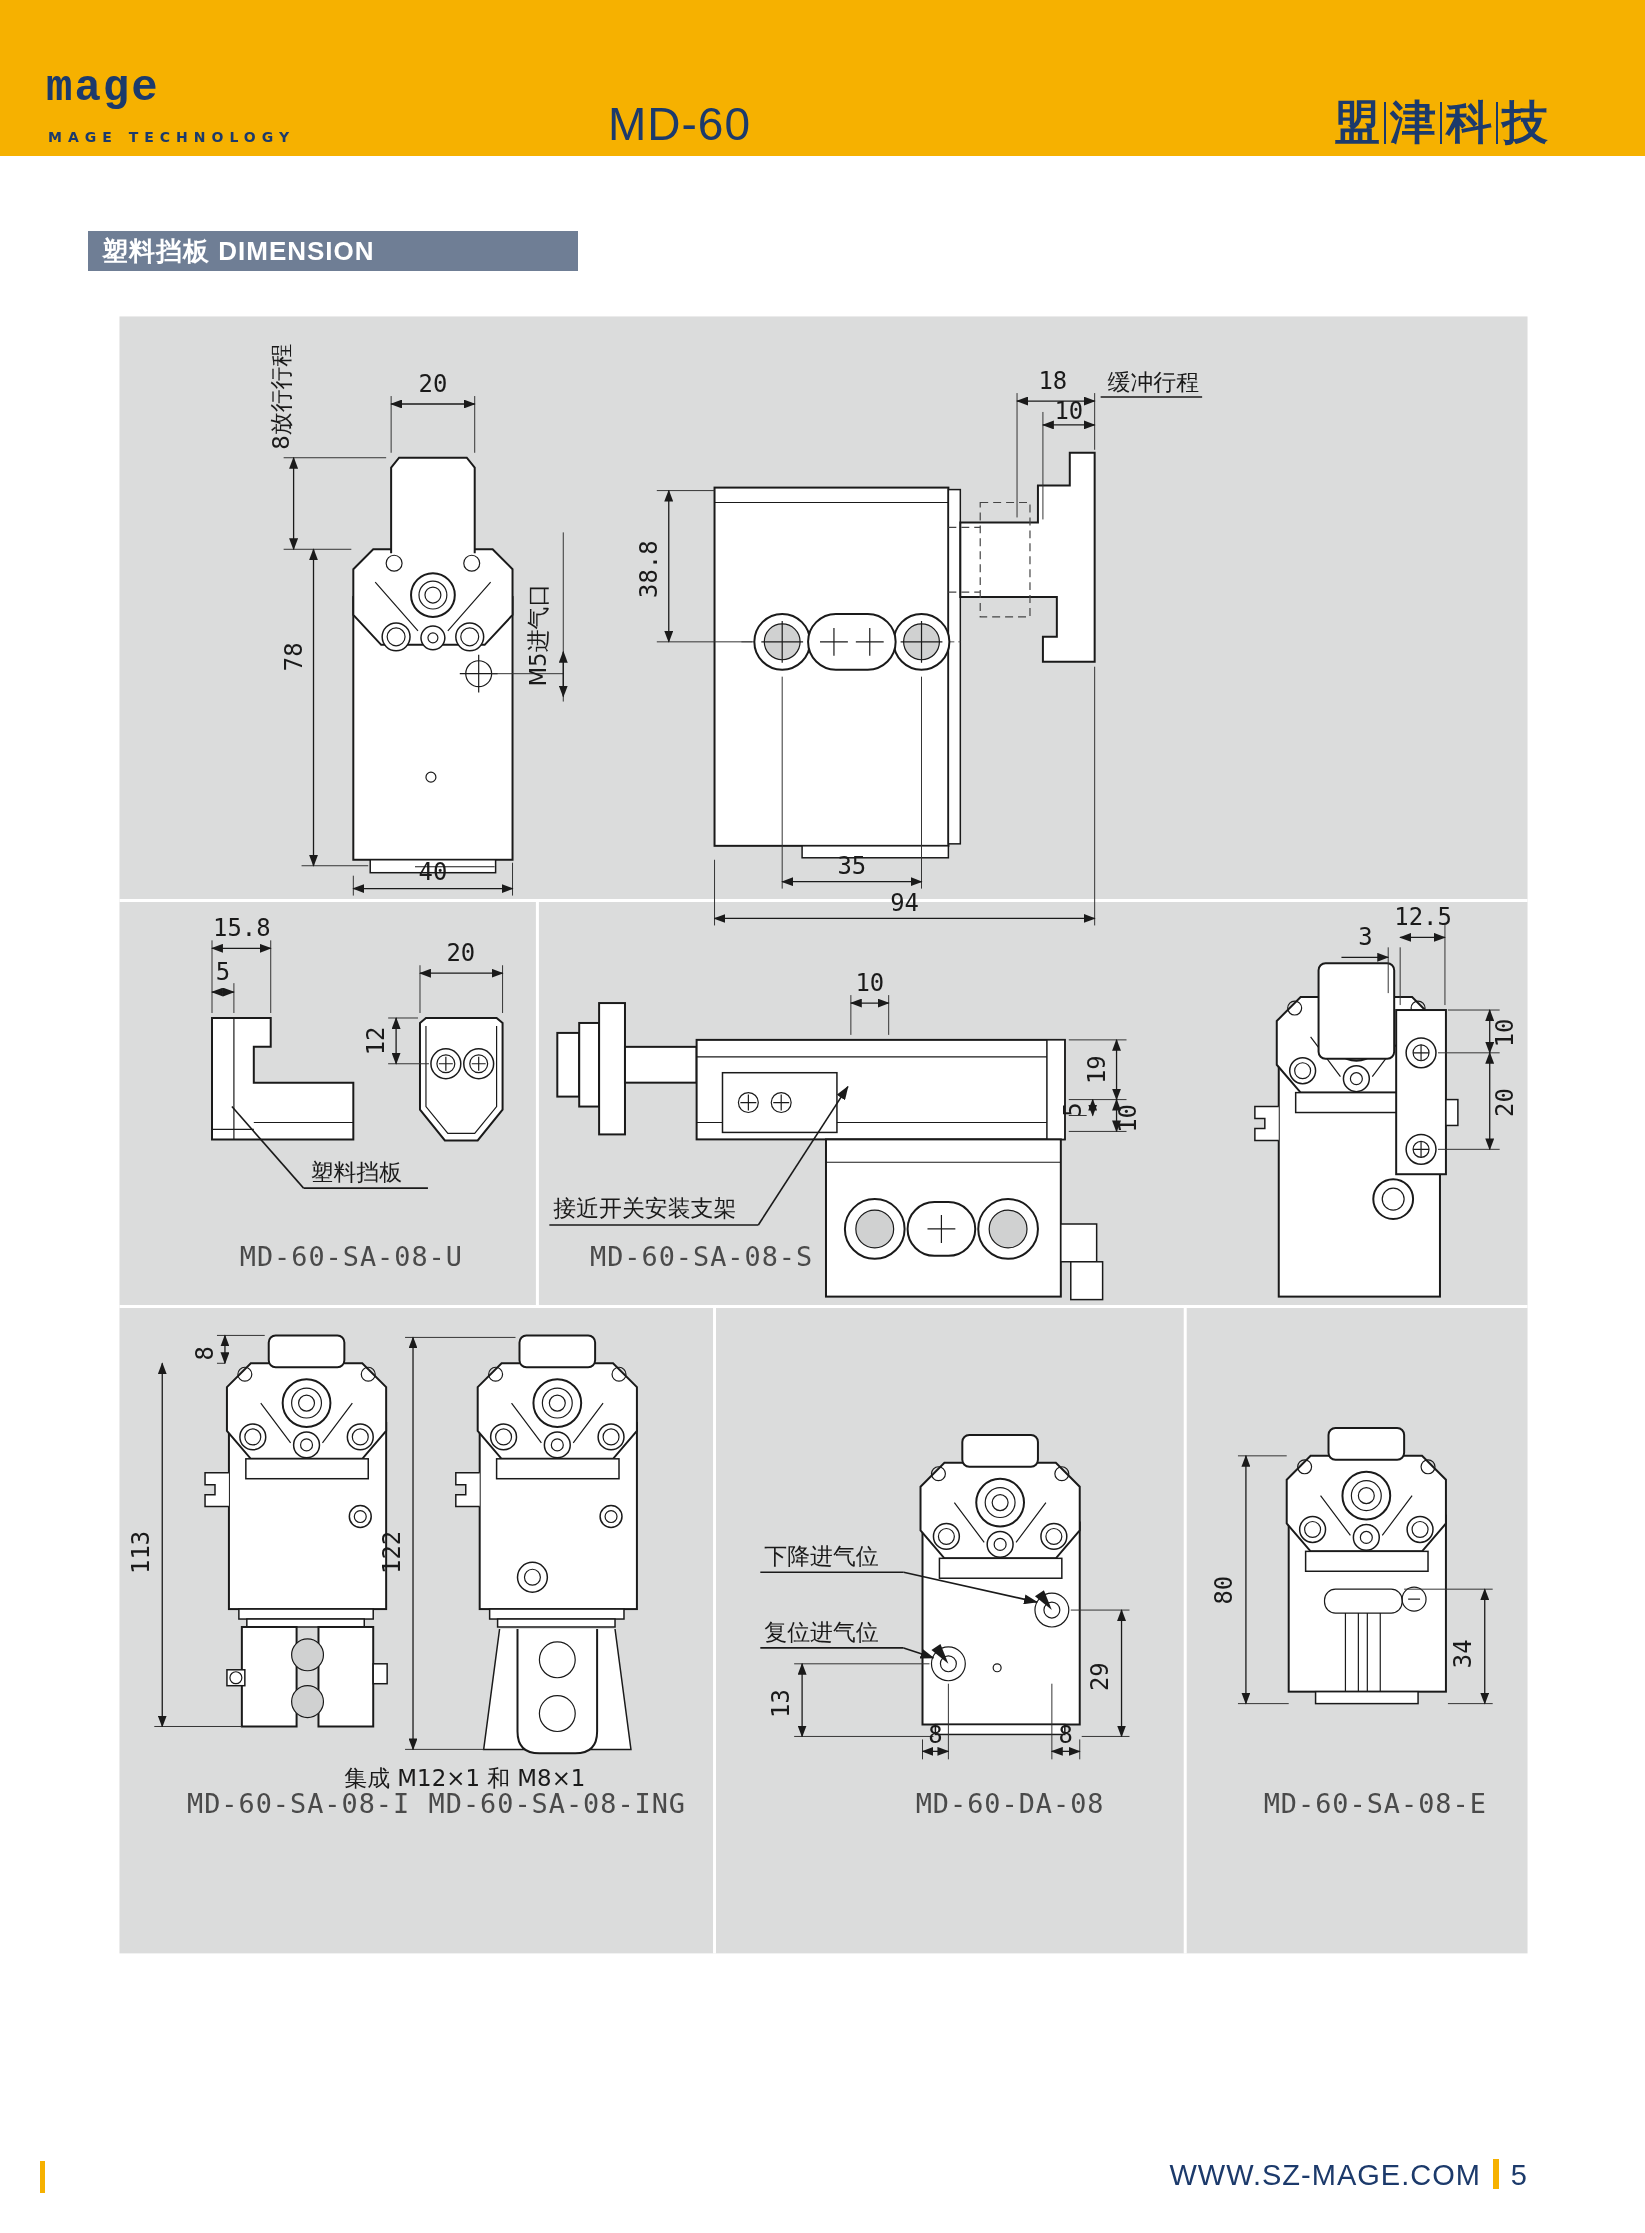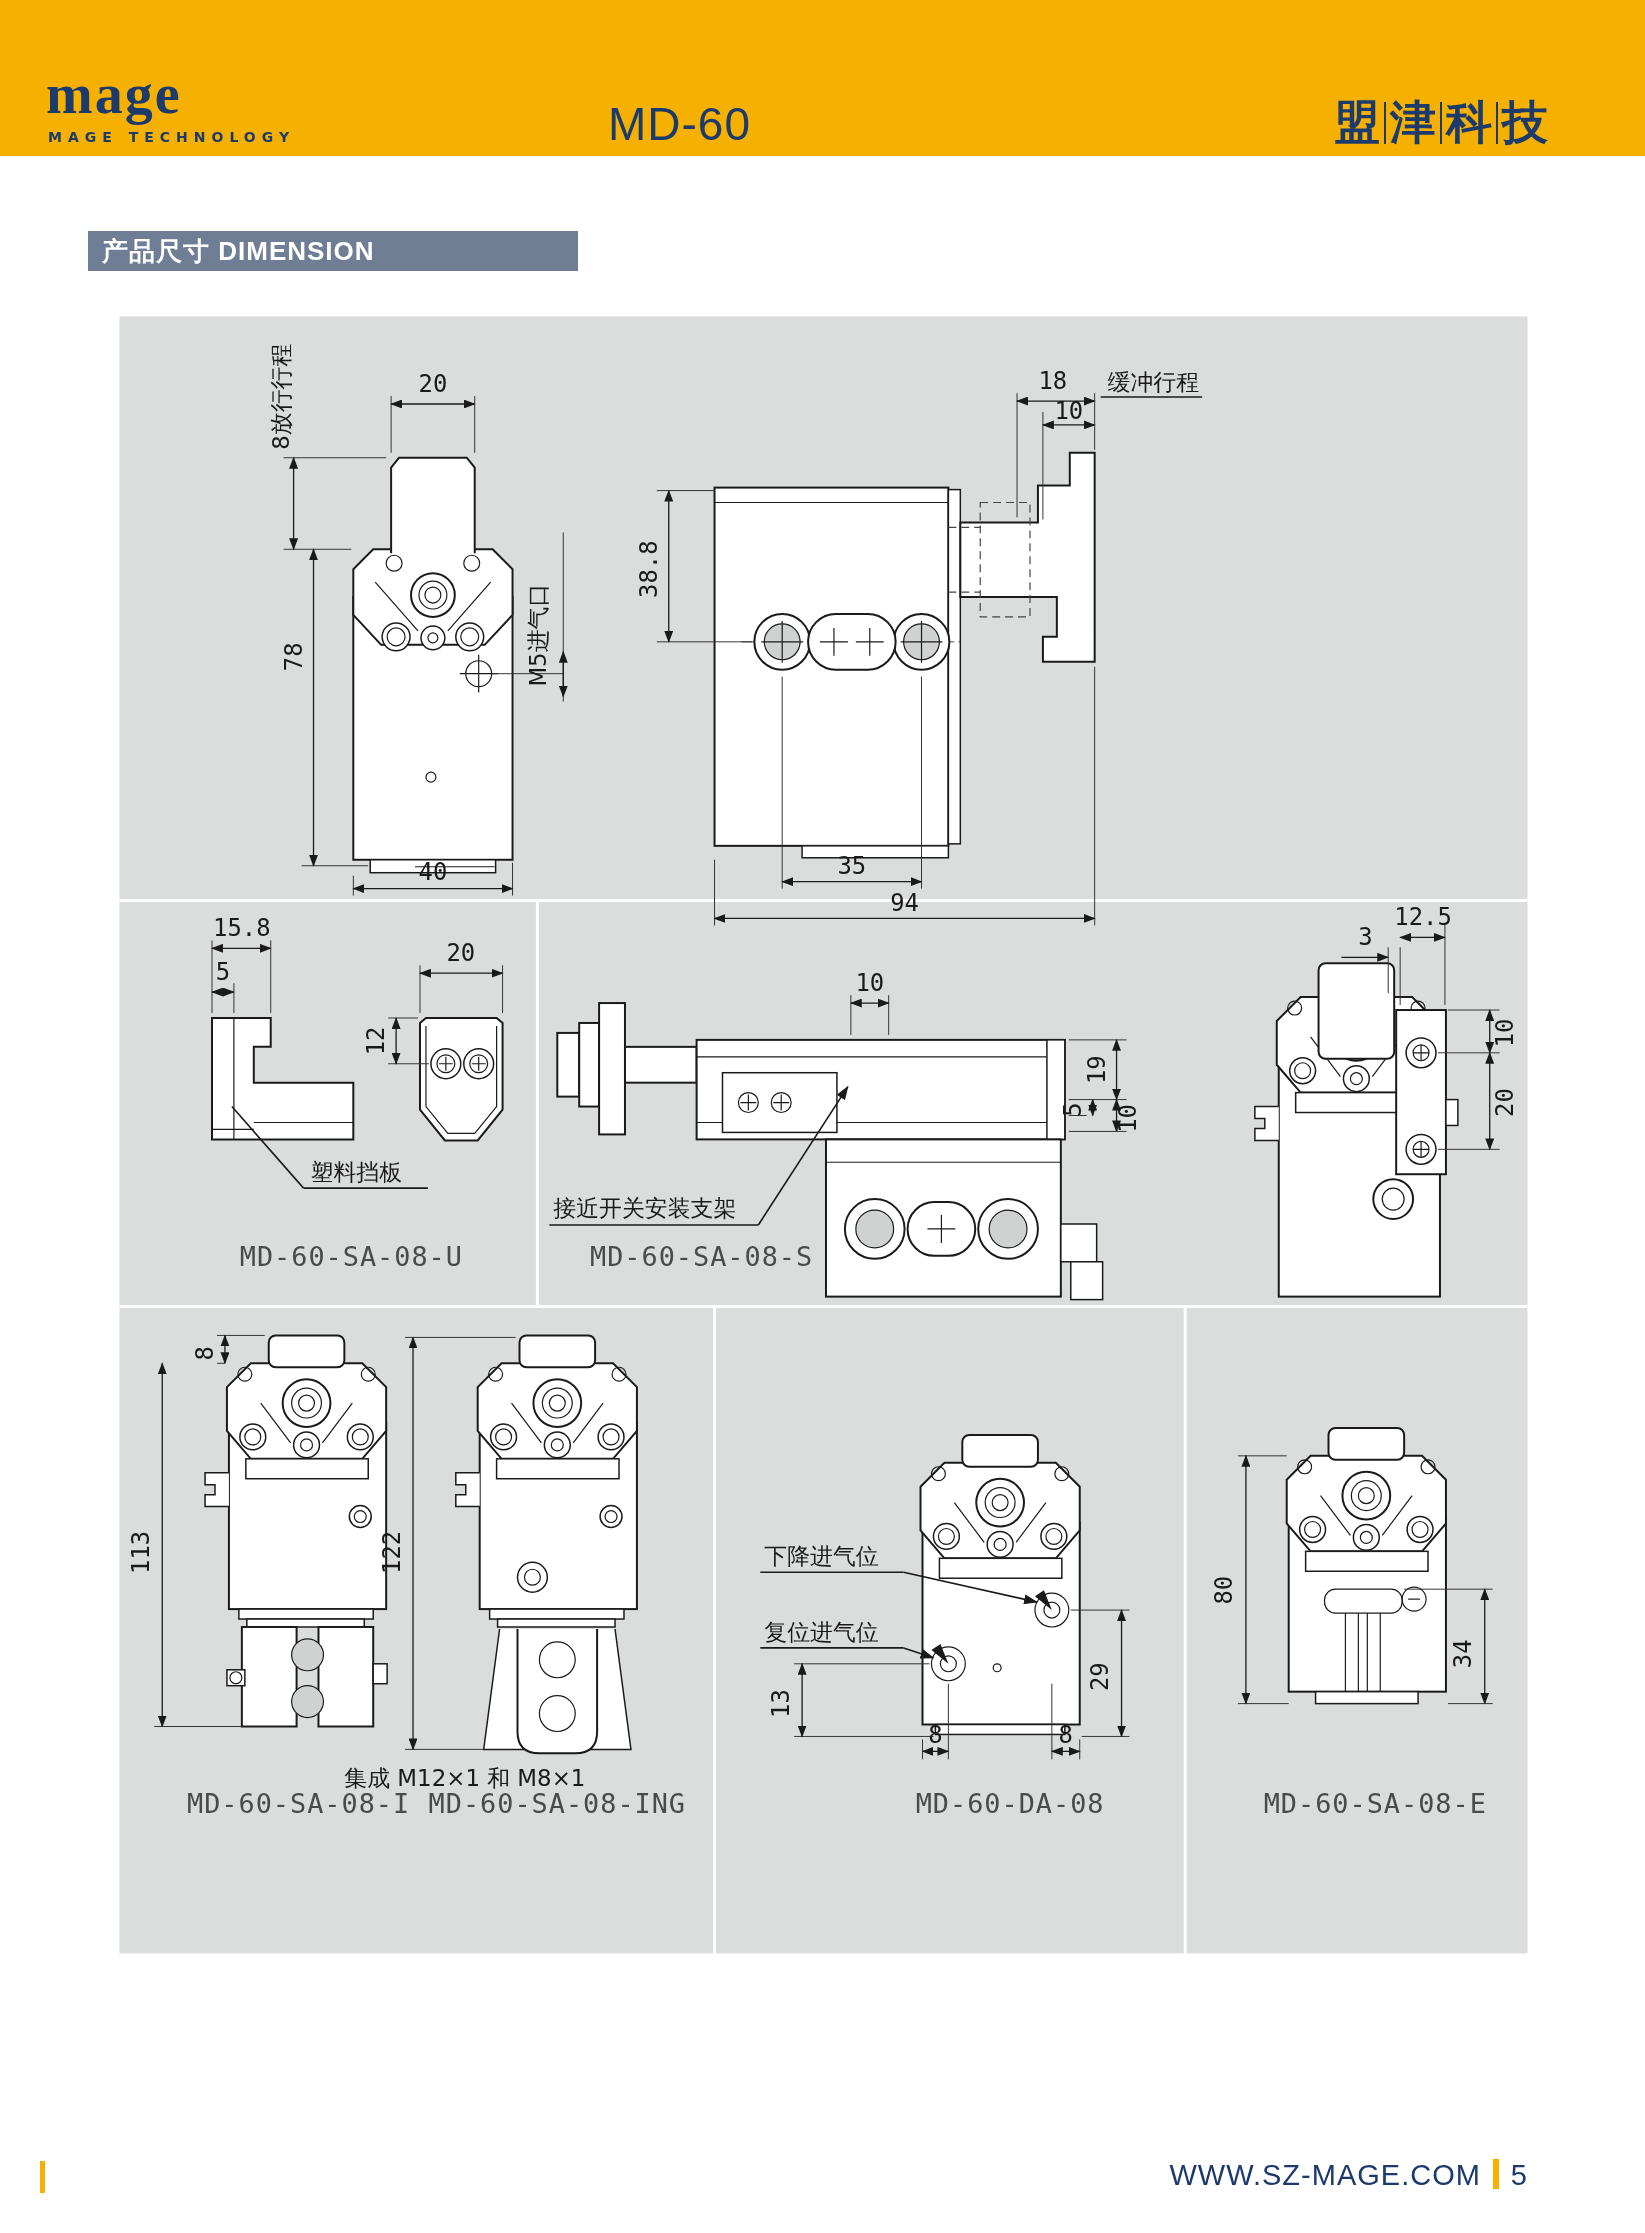--- a/index.html
+++ b/index.html
@@ -3,21 +3,21 @@
 <meta charset="utf-8">
 <style>
   :root{
     --yellow:#F6B100; --navy:#1C3A6B; --panel:#DBDCDC; --banner:#6F7E95; --line:#1a1a1a;
   }
   *{margin:0;padding:0;box-sizing:border-box}
   html,body{width:1646px;height:2234px;background:#fff;font-family:"Liberation Sans",sans-serif;overflow:hidden;position:relative}
   .abs{position:absolute}
   
   .band{left:0;top:0;width:1646px;height:156px;background:var(--yellow)}
-  .logo{left:46px;top:66px;color:var(--navy);font-weight:800;font-size:56px;letter-spacing:2px;font-family:Liberation Serif, serif;line-height:1}
+  .logo{left:46px;top:66px;color:var(--navy);font-weight:800;font-size:44px;letter-spacing:2px;font-family:Liberation Mono, monospace;line-height:1}
   .tagline{left:48px;top:129px;color:var(--navy);font-weight:700;font-size:14px;letter-spacing:6px;font-family:"DejaVu Sans",sans-serif}
   .model{left:0;top:97px;width:1359px;text-align:center;color:var(--navy);font-size:46px;font-weight:500;font-family:"Liberation Sans",sans-serif;letter-spacing:1px}
   .brand{top:92px;right:98px;display:flex;align-items:center;color:var(--navy);font-weight:800;font-size:46px;font-family:"DejaVu Sans",sans-serif}
   .brand i{display:block;width:2px;height:42px;background:var(--navy);margin:0 4px}
   
   .banner{left:88px;top:231px;width:490px;height:40px;background:var(--banner);color:#fff;font-size:26px;font-weight:700;line-height:40px;padding-left:14px;letter-spacing:1px}
   
   .footer{top:2159px;right:118px;display:flex;align-items:flex-start;gap:12px}
   .footer .site,.footer .pg{color:var(--navy);font-size:29px;font-weight:500;letter-spacing:1px}
   .ybar{display:block;width:6px;height:30px;background:var(--yellow)}
@@ -49,21 +49,21 @@
 <div class="abs brand">
   <span>盟</span>
     <i></i>
   <span>津</span>
     <i></i>
   <span>科</span>
     <i></i>
   <span>技</span>
 </div>
 
-<div class="abs banner">产品尺寸 DIMENSION</div>
+<div class="abs banner">塑料挡板 DIMENSION</div>
 
 <svg class="abs" style="left:0;top:0" width="1646" height="2234" viewBox="0 0 1654 2245">
   <defs>
     <marker id="arr" markerWidth="12" markerHeight="9" refX="11" refY="4.5" orient="auto-start-reverse" markerUnits="userSpaceOnUse">
       <path d="M0,0 L12,4.5 L0,9 Z" fill="#1a1a1a"></path>
     </marker>
     <marker id="arrF" markerWidth="14" markerHeight="10" refX="13" refY="5" orient="auto" markerUnits="userSpaceOnUse">
       <path d="M0,0 L14,5 L0,10 Z" fill="#1a1a1a"></path>
     </marker>
     <g id="ghead">

